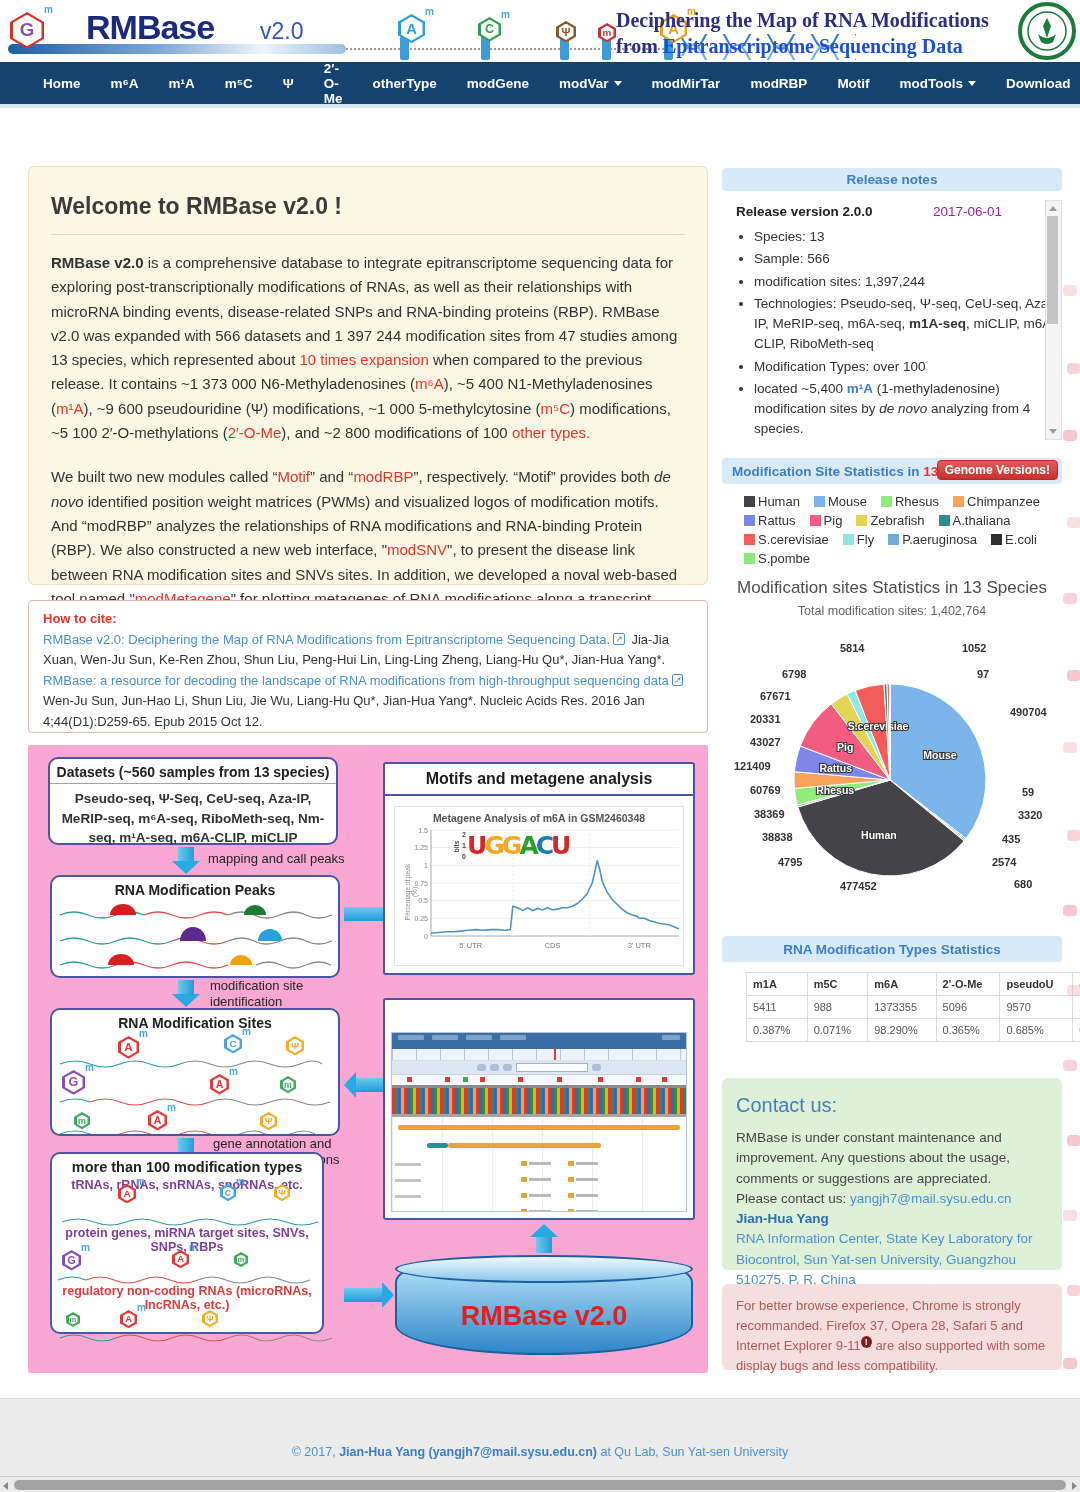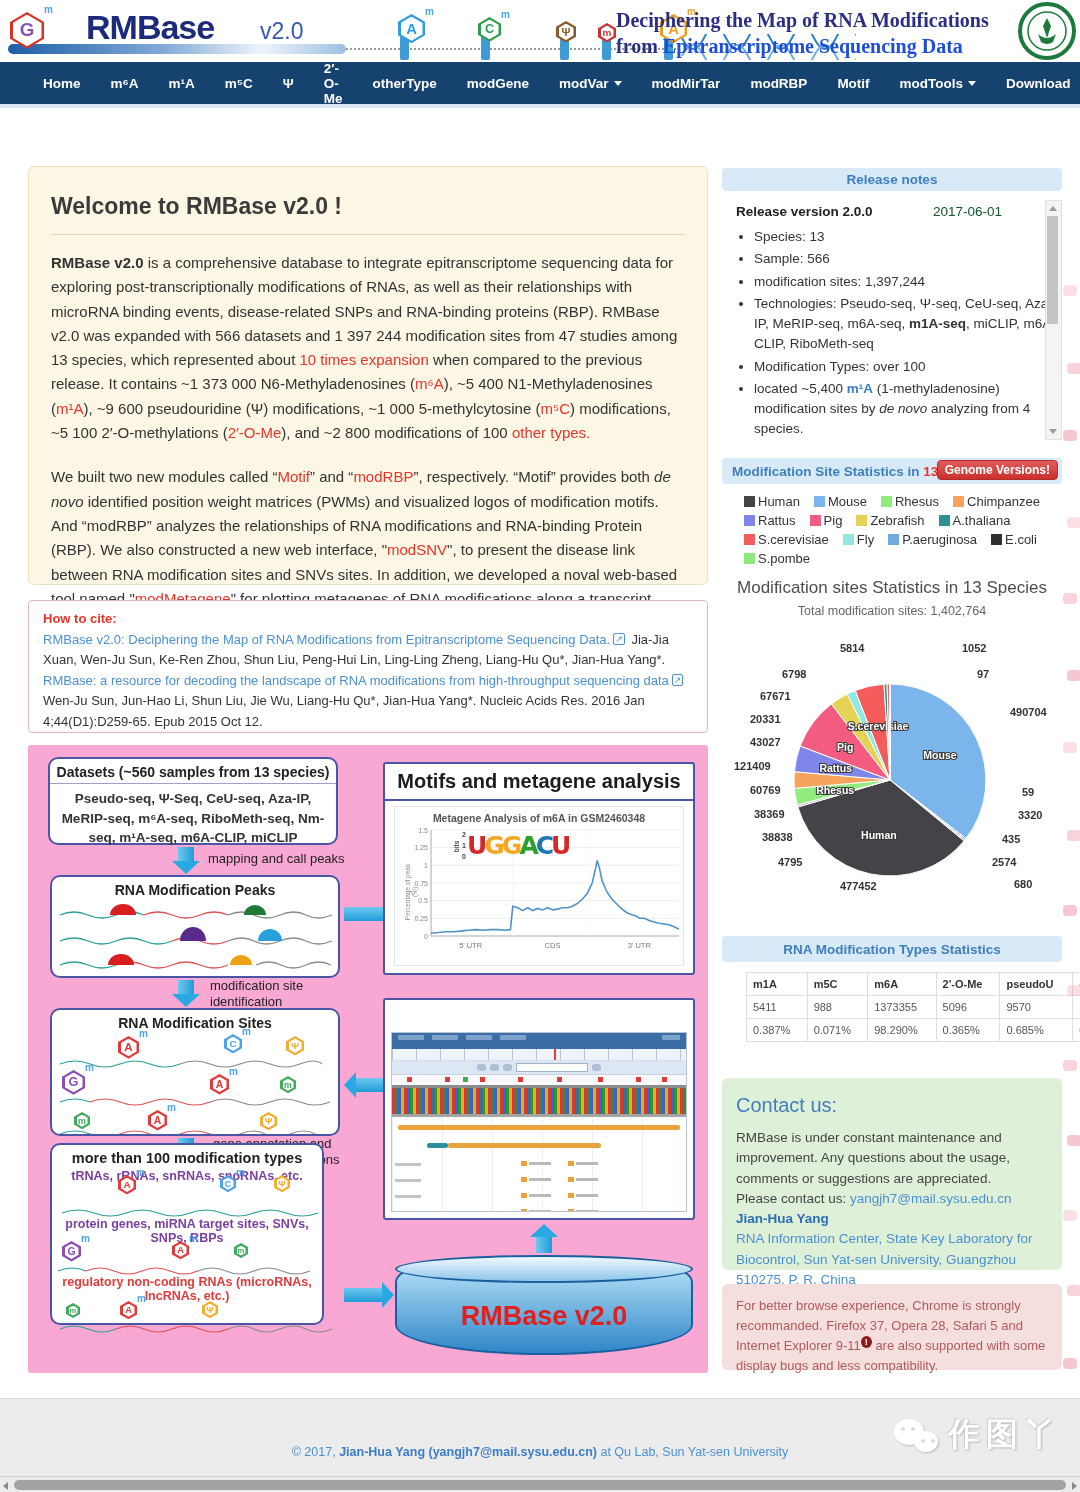--- a/index.html
+++ b/index.html
@@ -68,21 +68,21 @@
   .red-line{font-size:12.5px;color:#e03a3a;text-align:center;font-weight:600;}
   
   #cyl{left:395px;top:1255px;width:298px;height:100px;position:absolute;}
   #cyl-body{position:absolute;left:0;right:0;top:13px;bottom:0;background:linear-gradient(#aedcf5,#2e86c8);
      border:2px solid #1a5f9e;border-radius:24px 24px 149px 149px/14px 14px 30px 30px;}
   #cyl-top{position:absolute;left:0;right:0;top:0;height:28px;background:linear-gradient(#f0f9fe,#8ec6ea);
      border:2px solid #1a5f9e;border-radius:50%;box-sizing:border-box;}
   #cyl-label{position:absolute;left:0;right:0;top:46px;text-align:center;font-size:27px;font-weight:bold;color:#e01f1f;}
   
   #motifs{left:383px;top:762px;width:312px;height:213px;background:#fff;border:2px solid #4b55a5;border-radius:3px;box-sizing:border-box;}
-  #motifs .ptitle{text-align:center;font-weight:bold;font-size:20px;color:#1c1c1c;padding:6px 0;border-bottom:2px solid #4b55a5;}
+  #motifs .ptitle{text-align:center;font-weight:bold;font-size:16px;color:#1c1c1c;padding:6px 0;border-bottom:2px solid #4b55a5;}
   #mg-chart{position:absolute;left:9px;top:42px;right:9px;bottom:7px;background:#fff;border:1px solid #e4e4e4;}
   #mg-title{text-align:center;font-size:10.5px;font-weight:bold;color:#555;padding-top:5px;}
   #mg-ylabel{position:absolute;left:-14px;top:78px;font-size:6.5px;color:#888;transform:rotate(-90deg);width:60px;text-align:center;}
   .mg-tick{font-size:7px;fill:#888;}
   .mg-xlab{font-size:7.5px;fill:#777;}
   #mg-logo{position:absolute;left:72px;top:24px;}
   #mg-logo .letters span{font-size:25px;font-weight:bold;letter-spacing:-3px;font-family:"DejaVu Sans",sans-serif;}
   #mg-bits{position:absolute;left:-16px;top:12px;font-size:6.5px;color:#444;transform:rotate(-90deg);font-weight:bold;}
   #mg-bits-ticks{position:absolute;left:-7px;top:-2px;font-size:7px;color:#444;line-height:11px;font-weight:bold;text-align:right;width:6px;}
   
@@ -108,21 +108,21 @@
   .feat{position:absolute;width:6px;height:5px;background:#e8a33d;}
   .feat:after{content:"";position:absolute;left:8px;top:1px;width:22px;height:3px;background:#b9b9b9;}
   .rowlab{position:absolute;left:3px;width:26px;height:3px;background:#c4c4c4;}
   
   .blue-header{background:#d8e9f7;border-radius:4px;color:#3f7fbe;font-weight:bold;font-size:13.5px;
      display:flex;align-items:center;justify-content:center;position:absolute;}
   #release-hd{left:722px;top:168px;width:340px;height:23px;}
   #release-body{left:722px;top:196px;width:340px;height:248px;position:absolute;overflow:hidden;font-size:13.5px;}
   #release-top{display:flex;justify-content:space-between;padding:8px 60px 0 14px;}
   #release-version{font-weight:bold;color:#222;}
-  #release-date{color:#14532d;}
+  #release-date{color:#a21caf;}
   #release-body ul{margin:8px 0 0 0;padding-left:32px;line-height:1.5;}
   #release-body li{margin-bottom:2px;color:#333;}
   #rel-scroll{position:absolute;left:1045px;top:200px;width:15px;height:238px;background:#f4f4f4;border:1px solid #e0e0e0;}
   .sb-arrow{position:absolute;left:3px;width:0;height:0;border-left:4px solid transparent;border-right:4px solid transparent;}
   .sb-up{top:5px;border-bottom:5px solid #9a9a9a;}
   .sb-dn{bottom:5px;border-top:5px solid #9a9a9a;}
   #rel-thumb{position:absolute;left:1px;top:16px;width:11px;height:108px;background:#c4c4c4;}
   #stats-hd{left:722px;top:458px;width:340px;height:26px;font-size:13.5px;justify-content:flex-start;padding-left:10px;box-sizing:border-box;}
   #genome-btn{position:absolute;right:4px;top:2px;background:linear-gradient(#e05c5c,#c9302c);border:1px solid #b52b27;
      color:#fff;font-size:12px;font-weight:bold;border-radius:4px;padding:2px 7px;cursor:pointer;}
@@ -376,21 +376,21 @@
               <div class="hxi"></div>
               <span class="hxl" style="color: rgb(240, 173, 46); font-size: 9.35px;">Ψ</span>
             </div>
           </div>
         </div>
     </div>
   </div>
   <div class="arw-d" style="left:150px;top:393px;height:14px;"></div>
   <div class="arw-label" style="left:185px;top:391px;width:160px;">gene annotation and functional annotations</div>
 
-  <div id="box4" class="dbox" style="left:22px;top:398px;width:274px;height:182px;">
+  <div id="box4" class="dbox" style="left:22px;top:407px;width:274px;height:182px;">
     <div class="dtitle" style="font-size:14.5px;">more than 100 modification types</div>
     <div class="purple-line">tRNAs, rRNAs, snRNAs, snoRNAs, etc.</div>
     <div style="position:relative;height:34px;">
       <svg width="286" height="30" style="position:absolute;left:0;top:8px;">
         <path d="M10 22 q 16 -6 32 0 t 32 0 t 32 0 t 32 0 t 32 0 t 32 0 t 32 0 t 32 0" fill="none" stroke="#2aa198" stroke-width="1.2"></path>
       </svg>
       <div style="position:absolute;left:0;top:-8px;width:286px;height:34px;">
           <div class="nb" style="left: 66px; top: 0px;">
             <div class="hx" style="width: 18px; height: 19.44px; background: rgb(226, 58, 58);">
               <div class="hxi"></div>
@@ -727,27 +727,20 @@
   <div>RMBase is under constant maintenance and improvement. Any questions about the usage, comments or suggestions are appreciated.</div>
   <div><span>Please contact us: </span><span class="rn-lk">yangjh7@mail.sysu.edu.cn</span></div>
   <div class="name">Jian-Hua Yang</div>
   <div class="addr">RNA Information Center, State Key Laboratory for Biocontrol, Sun Yat-sen University, Guangzhou 510275, P. R. China</div>
 </div>
 <div id="notice"><span>For better browse experience, Chrome is strongly recommanded. Firefox 37, Opera 28, Safari 5 and Internet Explorer 9-11</span><span class="rn-info">!</span><span> are also supported with some display bugs and less compatibility.</span></div>
 
 <div id="foot-line"></div>
 <div id="footer">
   <div id="copyright"><span class="rn-bl">© 2017, </span><span class="rn-bb">Jian-Hua Yang (yangjh7@mail.sysu.edu.cn)</span><span class="rn-bl"> at Qu Lab, Sun Yat-sen University</span></div>
-  <div id="watermark">
-    <span style="display:flex;">
-        <span class="wm-bub"></span>
-        <span class="wm-bub" id="wm-b2"></span>
-      </span>
-    <span id="wm-text">作图丫</span>
-  </div>
 </div>
 <div id="hscroll">
   <div class="hs-arrow hs-l"></div>
   <div id="hthumb"></div>
   <div class="hs-arrow hs-r"></div>
 </div>
 <div id="pink-blobs">
     <div class="pinkblob" style="left: 1063px; top: 285px; opacity: 0.3;"></div>
     <div class="pinkblob" style="left: 1067px; top: 363px; opacity: 0.42;"></div>
     <div class="pinkblob" style="left: 1063px; top: 430px; opacity: 0.54;"></div>

